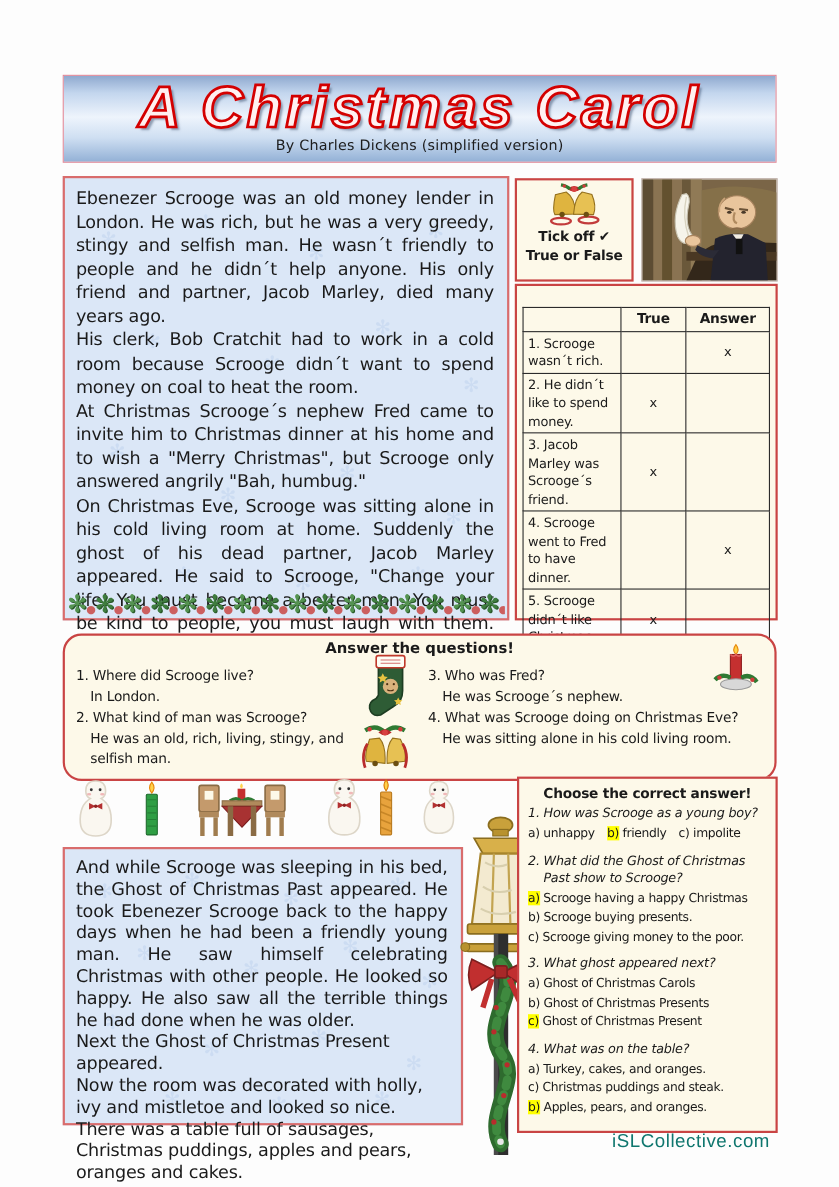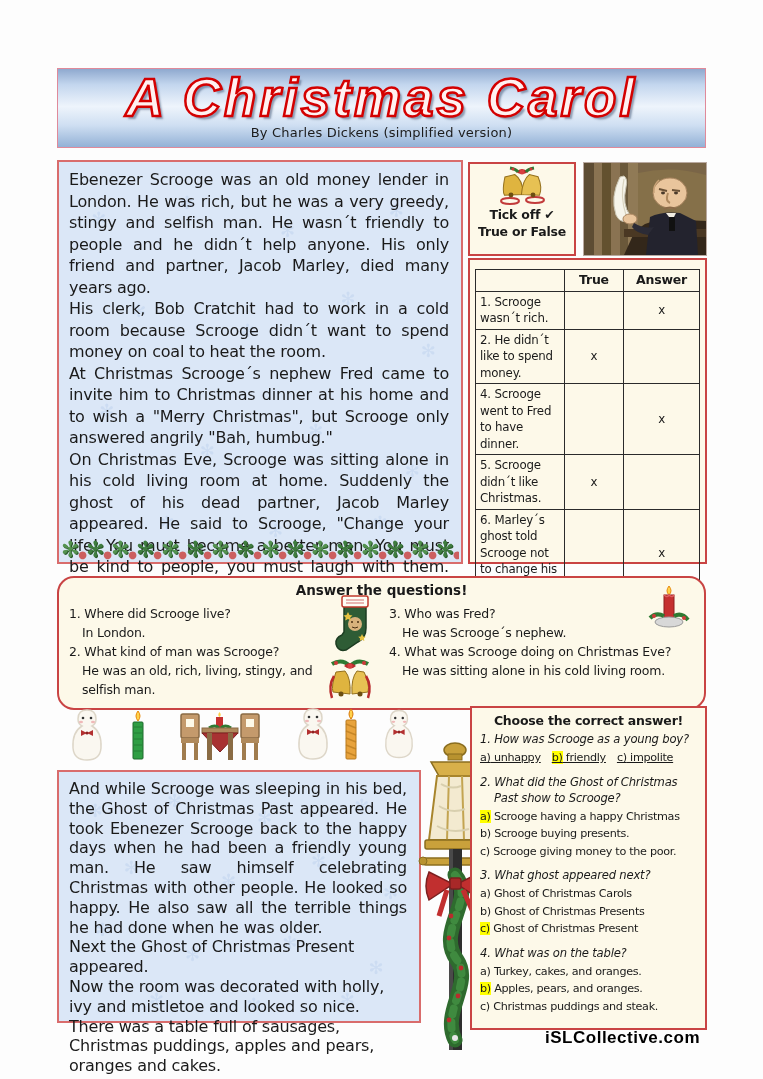--- a/index.html
+++ b/index.html
@@ -38,21 +38,21 @@
   .g-leaf{color:#3f7d3f;font-size:22px;line-height:20px;text-shadow:1px 1px 0 #2a5a2a;}
   .g-leaf:nth-child(4n+1){color:#549350;}
   .g-berry{color:#cc5f5f;font-size:10px;margin:8px -3px 0 -3px;}
 
   
   #tick-box{left:468px;top:162px;width:108px;height:94px;display:flex;flex-direction:column;align-items:center;}
   .tick-line{font-weight:700;font-size:12.5px;line-height:17px;letter-spacing:-.2px;}
   #scrooge-box{position:absolute;left:583px;top:162px;width:124px;height:94px;border:1px solid #b9a9a0;box-sizing:border-box;}
 
   
-  #tf-box{left:468px;top:258px;width:239px;height:306px;padding:9px 5px;}
+  #tf-box{left:468px;top:258px;width:239px;height:306px;padding:19px 5px;}
   #tf-table{width:100%;border-collapse:collapse;}
   #tf-table th,#tf-table td{border:1px solid #2b2b2b;padding:2px 4px;font-size:11.8px;line-height:16.5px;letter-spacing:-.2px;}
   #tf-table th{font-weight:700;text-align:center;width:38px;font-size:12.5px;}
   .tf-stmt{text-align:left;}
   .tf-mark{text-align:center;width:38px;}
 
   
   #answer-box{left:57px;top:576px;width:649px;height:134px;border-radius:17px;}
   .qa-title{text-align:center;font-weight:700;font-size:13.5px;margin-top:4px;}
   .qa-col{position:absolute;font-size:12.5px;line-height:19px;letter-spacing:-.2px;}
@@ -62,27 +62,27 @@
 
   
   .decor{position:absolute;}
 
   
   #choice-box{left:470px;top:706px;width:237px;height:324px;padding:5px 8px 4px 8px;}
   .c-title{text-align:center;font-weight:700;font-size:12.5px;margin-bottom:3px;letter-spacing:-.2px;}
   .c-item{margin-bottom:7px;}
   .c-q{font-style:italic;font-size:11.6px;line-height:16px;padding-left:14px;text-indent:-14px;margin-bottom:2px;letter-spacing:-.2px;}
   .c-opts{font-size:11.2px;line-height:17.5px;letter-spacing:-.3px;}
-  .c-opts.inline{display:flex;gap:11px;text-decoration:underline;}
+  .c-opts.inline{display:flex;gap:11px;}
   .c-lbl.hl{background:#ffff00;}
 
   
   #lamp{position:absolute;left:415px;top:740px;width:90px;height:320px;}
   .watermark{position:absolute;top:1028px;right:63px;font-family:"Liberation Sans",sans-serif;
-             font-weight:700;font-size:17px;color:#000000;letter-spacing:.5px;}
+             font-weight:400;font-size:17px;color:#0f766e;letter-spacing:.5px;}
 </style>
 </head>
 <body>
 
 <div class="page">
 
   <div class="banner">
     <div class="page-title">A Christmas Carol</div>
     <div class="subtitle">By Charles Dickens  (simplified version)</div>
   </div>
@@ -204,20 +204,25 @@
         </tr>
       </thead>
       <tbody id="tf-body">
           <tr class="tf-row">
             <td class="tf-stmt">1. Scrooge wasn´t rich.</td>
             <td class="tf-mark"></td>
             <td class="tf-mark">x</td>
           </tr>
           <tr class="tf-row">
             <td class="tf-stmt">2. He didn´t like to spend money.</td>
+            <td class="tf-mark">x</td>
+            <td class="tf-mark"></td>
+          </tr>
+          <tr class="tf-row">
+            <td class="tf-stmt">3. Jacob Marley was Scrooge´s friend.</td>
             <td class="tf-mark">x</td>
             <td class="tf-mark"></td>
           </tr>
           <tr class="tf-row">
             <td class="tf-stmt">4. Scrooge went to Fred to have dinner.</td>
             <td class="tf-mark"></td>
             <td class="tf-mark">x</td>
           </tr>
           <tr class="tf-row">
             <td class="tf-stmt">5. Scrooge didn´t like Christmas.</td>
@@ -421,21 +426,21 @@
           <div class="c-opts">
             <div class="c-opt"><span class="c-lbl">a)</span> Ghost of Christmas Carols</div>
             <div class="c-opt"><span class="c-lbl">b)</span> Ghost of Christmas Presents</div>
             <div class="c-opt"><span class="c-lbl hl">c)</span> Ghost of Christmas Present</div>
           </div>
         </div>
         <div class="c-item">
           <div class="c-q">4. What was on the table?</div>
           <div class="c-opts">
             <div class="c-opt"><span class="c-lbl">a)</span> Turkey, cakes, and oranges.</div>
+            <div class="c-opt"><span class="c-lbl">c)</span> Christmas puddings and steak.</div>
             <div class="c-opt"><span class="c-lbl hl">b)</span> Apples, pears, and oranges.</div>
-            <div class="c-opt"><span class="c-lbl">c)</span> Christmas puddings and steak.</div>
           </div>
         </div>
       </div>
   </div>
 
   <div class="watermark">iSLCollective.com</div>
 </div>
 
 </body></html>

